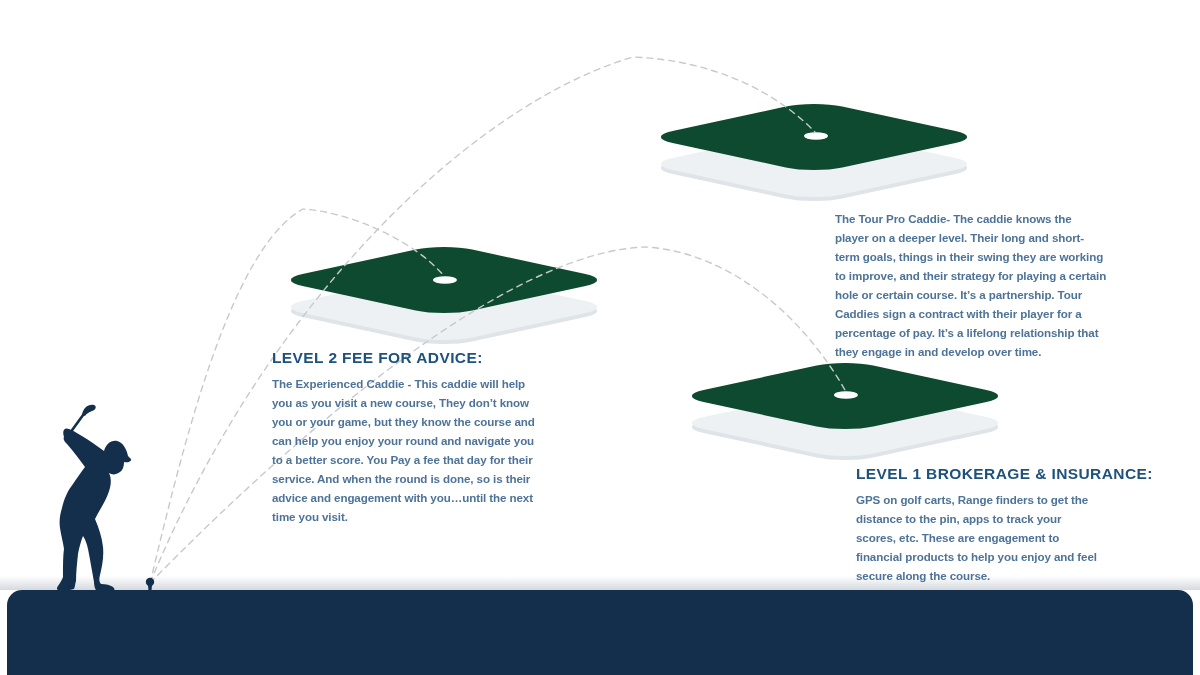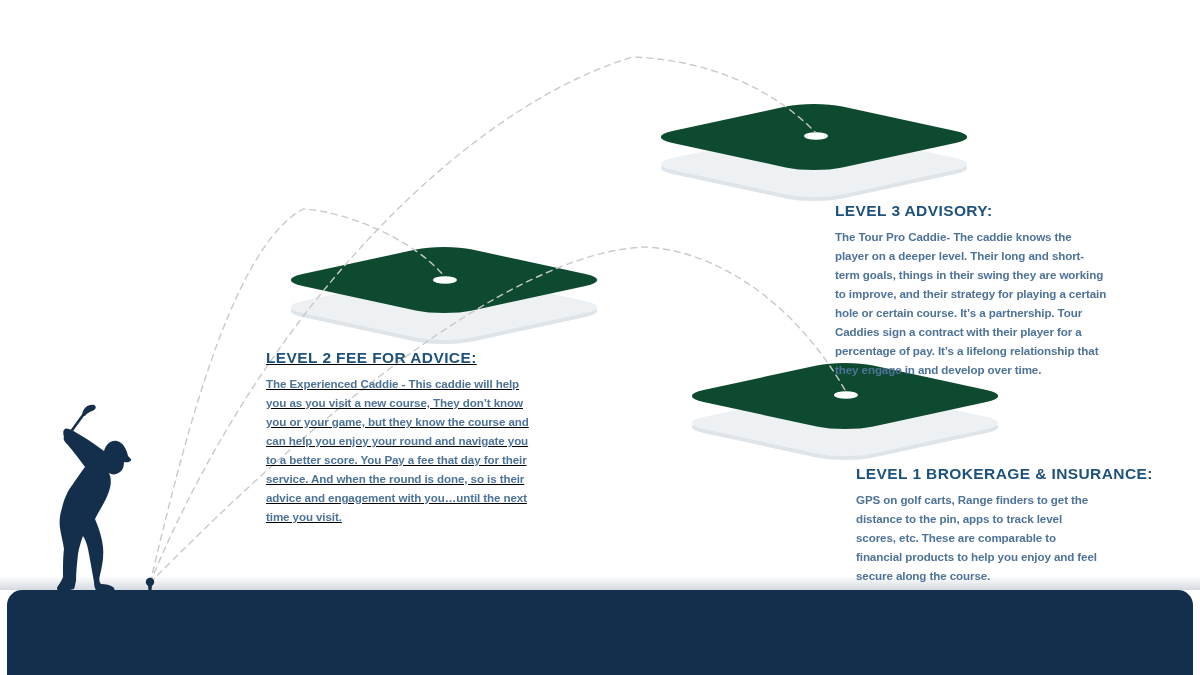--- a/index.html
+++ b/index.html
@@ -29,21 +29,21 @@
     white-space:nowrap;
   }
   .section p{
     margin:7px 0 0 0;
     font-size:11.6px;
     font-weight:700;
     letter-spacing:-.1px;
     line-height:19px;
     color:var(--body-blue,#4e7398);
   }
-  #section-level2{left:266px;top:349px;width:266px;text-decoration:underline;}
+  #section-level2{left:272px;top:349px;width:266px;}
   #section-level3{left:835px;top:202px;width:272px;}
   #section-level1{left:840px;top:465px;width:300px;margin-left:16px;}
   #section-level1 p{width:248px;}
 </style>
 </head>
 <body>
 
 <div class="stage">
 
   <svg class="scene" viewBox="0 0 1200 675" aria-hidden="true">
@@ -128,22 +128,21 @@
                C 64 441 63 439 64 437 Z" style="fill:var(--navy,#142f4c)"></path>
     </g>
   </svg>
 
   <div class="section" id="section-level2">
     <h2>LEVEL 2 FEE FOR ADVICE:</h2>
     <p>The Experienced Caddie - This caddie will help you as you visit a new course, They don’t know you or your game, but they know the course and can help you enjoy your round and navigate you to a better score. You Pay a fee that day for their service. And when the round is done, so is their advice and engagement with you…until the next time you visit.</p>
   </div>
 
   <div class="section" id="section-level3">
-    <h2>LEVEL 3 ADVISORY:</h2>
     <p>The Tour Pro Caddie- The caddie knows the player on a deeper level. Their long and short-term goals, things in their swing they are working to improve, and their strategy for playing a certain hole or certain course. It’s a partnership. Tour Caddies sign a contract with their player for a percentage of pay. It’s a lifelong relationship that they engage in and develop over time.</p>
   </div>
 
   <div class="section" id="section-level1">
     <h2>LEVEL 1 BROKERAGE &amp; INSURANCE:</h2>
-    <p>GPS on golf carts, Range finders to get the distance to the pin, apps to track level scores, etc. These are comparable to financial products to help you enjoy and feel secure along the course.</p>
+    <p>GPS on golf carts, Range finders to get the distance to the pin, apps to track your scores, etc. These are engagement to financial products to help you enjoy and feel secure along the course.</p>
   </div>
 
 </div>
 
 </body></html>

